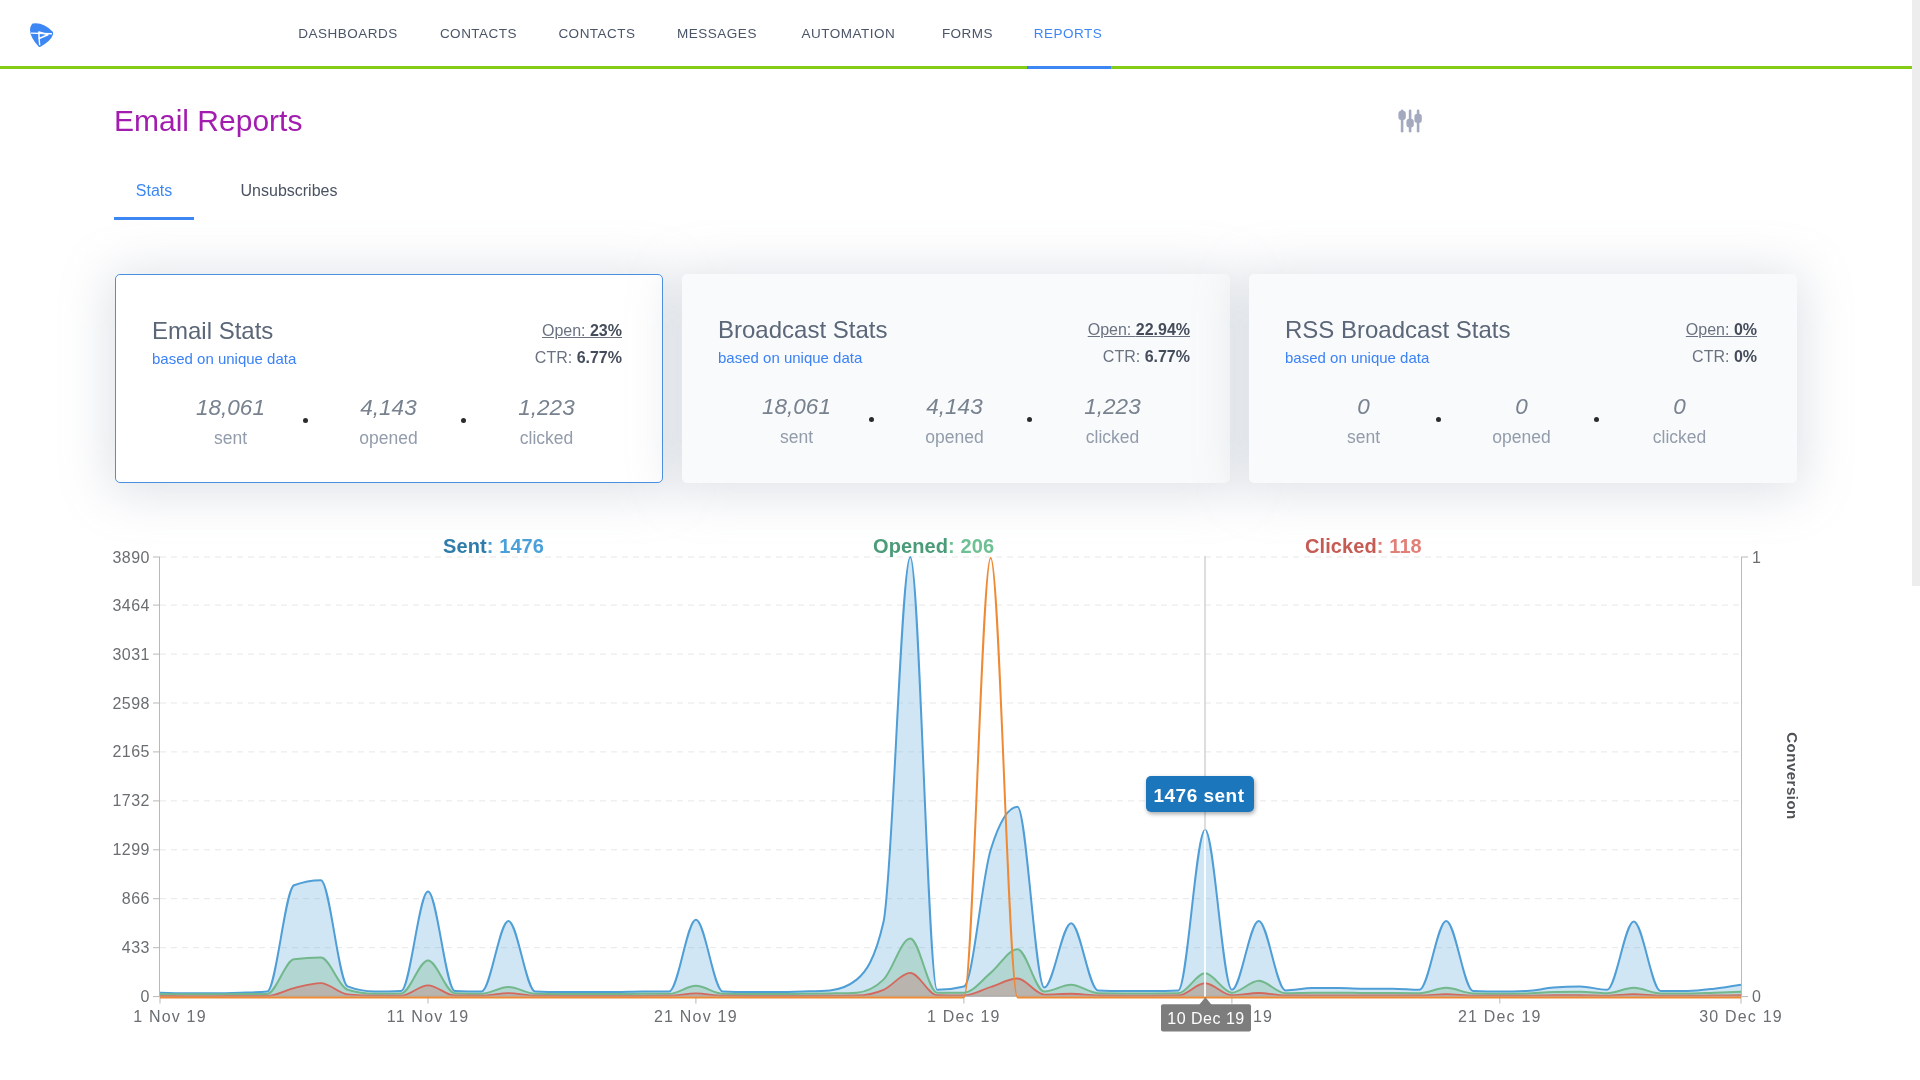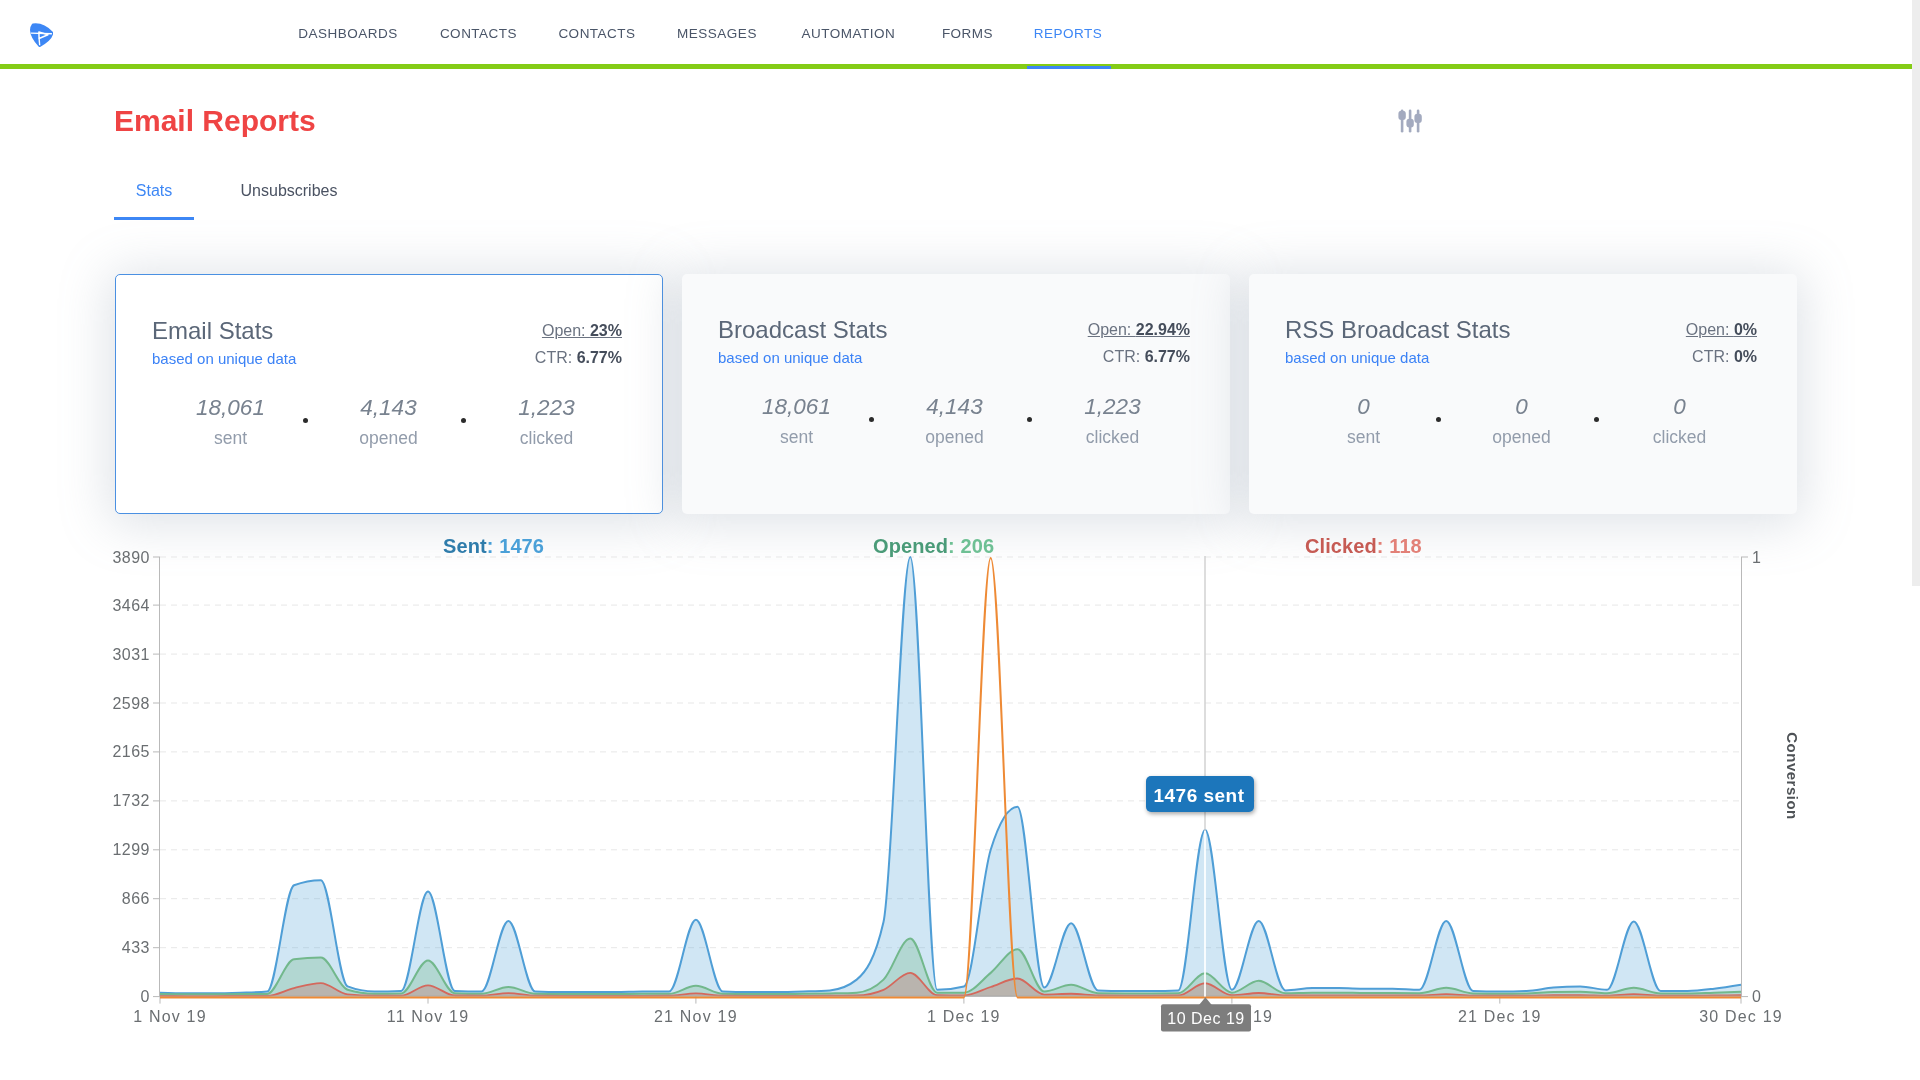--- a/index.html
+++ b/index.html
@@ -1,38 +1,38 @@
 <!DOCTYPE html>
 <html><head><meta charset="utf-8"><title>Email Reports</title>
 <style>
 * { margin:0; padding:0; box-sizing:border-box; }
 html,body { width:1920px; height:1080px; background:#fff; overflow:hidden;
   font-family:"Liberation Sans", sans-serif; }
 #page { position:absolute; inset:0; }
 
 #nav { position:absolute; left:0; top:0; width:1912px; height:69px; background:#fff;
-  border-bottom:5px solid #84cc16; z-index:5; }
+  border-bottom:3px solid #84cc16; z-index:5; }
 .ni { position:absolute; top:0; line-height:68px; transform:translateX(-50%);
   font-size:13.5px; letter-spacing:.5px; color:#4a5568; }
 .ni.act { color:#3d87f5; }
 #navu { position:absolute; left:1027px; top:66px; width:84px; height:3px; background:#3d87f5; z-index:6; }
 #logo { position:absolute; left:29px; top:23px; }
 
-h1 { position:absolute; left:114px; top:106px; font-size:30px; line-height:30px; font-weight:700; color:#ef4444;text-align:center; }
+h1 { position:absolute; left:114px; top:106px; font-size:30px; line-height:30px; font-weight:400; color:#a21caf;text-align:center; }
 #ficon { position:absolute; left:1398px; top:108.5px; }
 #datew { position:absolute; left:1443px; top:96px; width:375px; height:47px; background:#fff;
   border:1px solid #d9dee6; border-radius:6px; z-index:2; }
 #datew span { position:absolute; top:13px; font-size:17px; line-height:17px; color:#8791a1; }
 #dsep { position:absolute; left:346px; top:0; width:1px; height:45px; background:#d2d8e0; }
 
 #tabs { position:absolute; top:182px; left:0; }
 .tab { position:absolute; top:0; font-size:16px; text-align:center; }
 #tabu { position:absolute; left:114px; top:217px; width:80px; height:3px; background:#3d87f5; }
 
-.card { position:absolute; top:274px; width:548px; height:240px; border-radius:5px;
+.card { position:absolute; top:274px; width:548px; height:209px; border-radius:5px;
   background:#f9fafb; box-shadow:0 4px 50px 6px rgba(134,146,166,0.27); }
 .card.sel { background:#fff; border:1px solid #4a90e2; }
 .ctitle { position:absolute; left:36px; top:44px; font-size:24px; line-height:24px; color:#5b6778; }
 .csub { position:absolute; left:36px; top:76px; font-size:15px; line-height:15.5px; color:#3b82f6; }
 .cop,.cct { position:absolute; right:40px; font-size:16px; line-height:16px; color:#6a7280; }
 .cop { top:48px;text-decoration:underline; } .cct { top:75px; }
 .cop b,.cct b { color:#454d5b; }
 .num { position:absolute; top:122px; width:161px; text-align:center; }
 .nv { font-size:22.5px; line-height:22.5px; color:#78828f;font-style:italic; }
 .nl { font-size:17.5px; line-height:17.5px; color:#929cab; margin-top:10px; }

